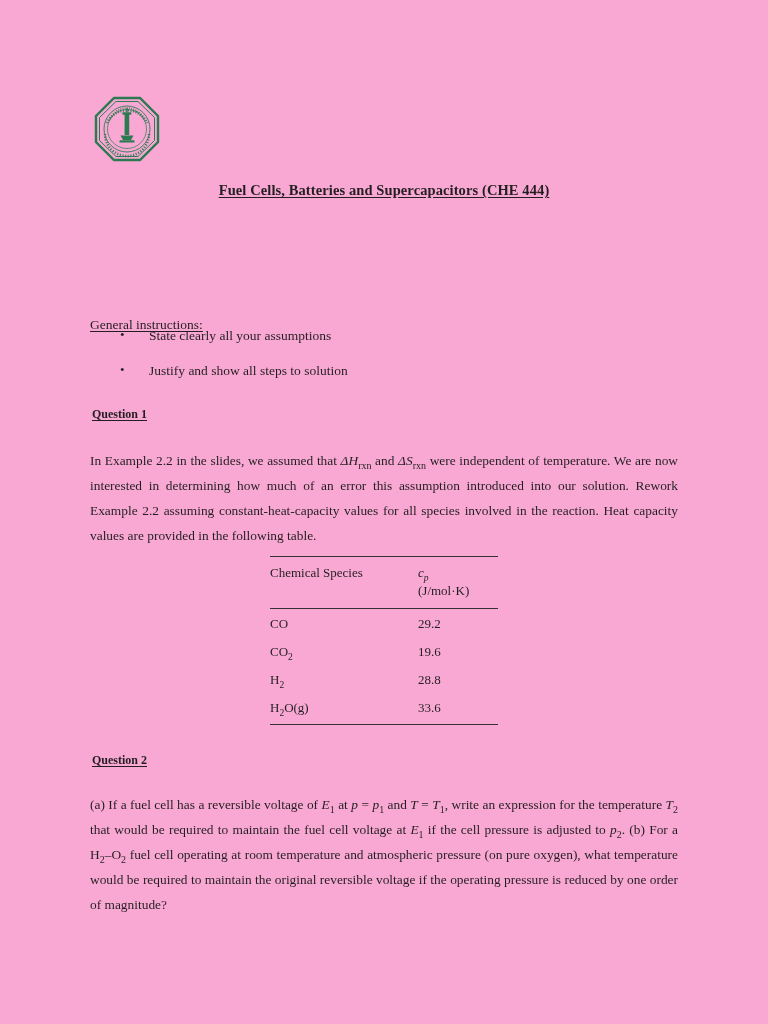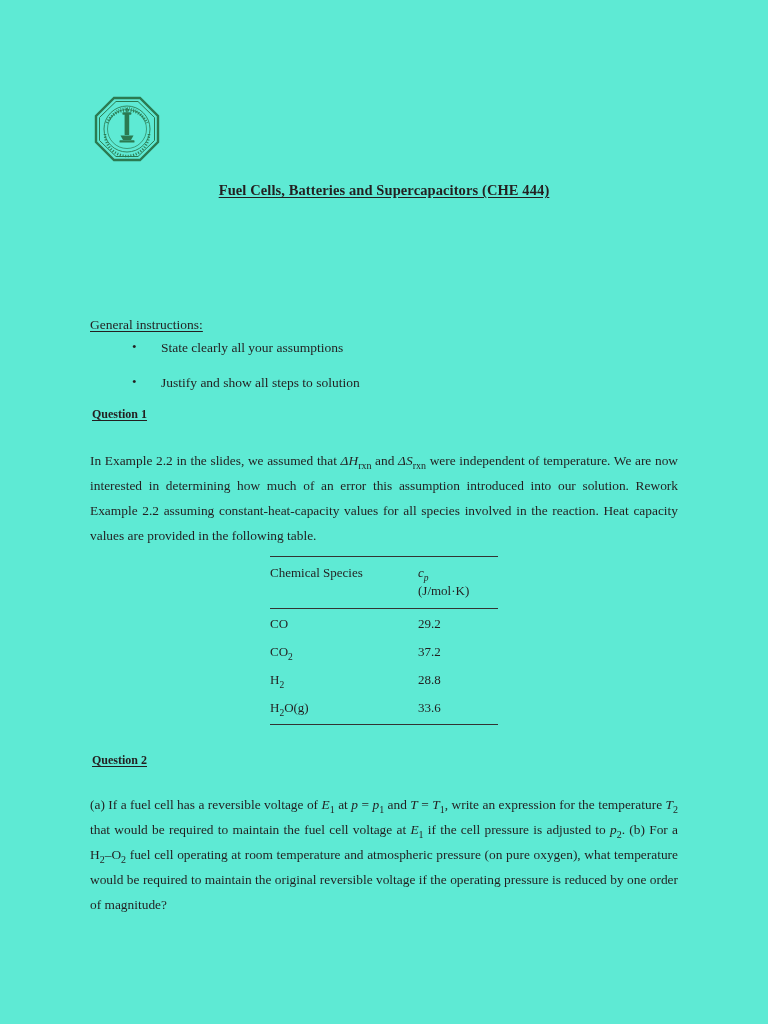--- a/index.html
+++ b/index.html
@@ -11,21 +11,21 @@
     width: 768px;
     height: 1024px;
     position: relative;
     font-family: "Liberation Serif", "DejaVu Serif", serif;
     color: #231f20;
     overflow: hidden;
   }
   .page {
     position: absolute;
     inset: 0;
-    background: #5eead4;
+    background: #f9a8d4;
     padding-left: 44px;
   }
 
   
   .logo-wrap {
     position: absolute;
     left: 93px;
     top: 96px;
     width: 68px;
     height: 72px;
@@ -78,21 +78,21 @@
     top: 317px;
     font-size: 13.5px;
     text-decoration: underline;
     text-underline-offset: 2px;
   }
   .bullets {
     position: absolute;
     left: 112px;
     top: 327px;
     width: 520px;
-    margin: 12px;
+    margin: 0;
     padding: 0;
     list-style: none;
     font-size: 13.5px;
   }
   .bullets li {
     position: relative;
     padding-left: 37px;
     margin-bottom: 17px;
     line-height: 1.35;
   }
@@ -238,21 +238,21 @@
           <td></td>
           <td></td>
         </tr>
 
       <tr class="datarow first">
         <td class="col-a"><span>CO</span><sub></sub><span></span></td>
         <td class="col-b">29.2</td>
       </tr>
       <tr class="datarow">
         <td class="col-a"><span>CO</span><sub>2</sub><span></span></td>
-        <td class="col-b">37.2</td>
+        <td class="col-b">19.6</td>
       </tr>
       <tr class="datarow">
         <td class="col-a"><span>H</span><sub>2</sub><span></span></td>
         <td class="col-b">28.8</td>
       </tr>
       <tr class="datarow last">
         <td class="col-a"><span>H</span><sub>2</sub><span>O(g)</span></td>
         <td class="col-b">33.6</td>
       </tr>
       <tr class="rule-bottom">

